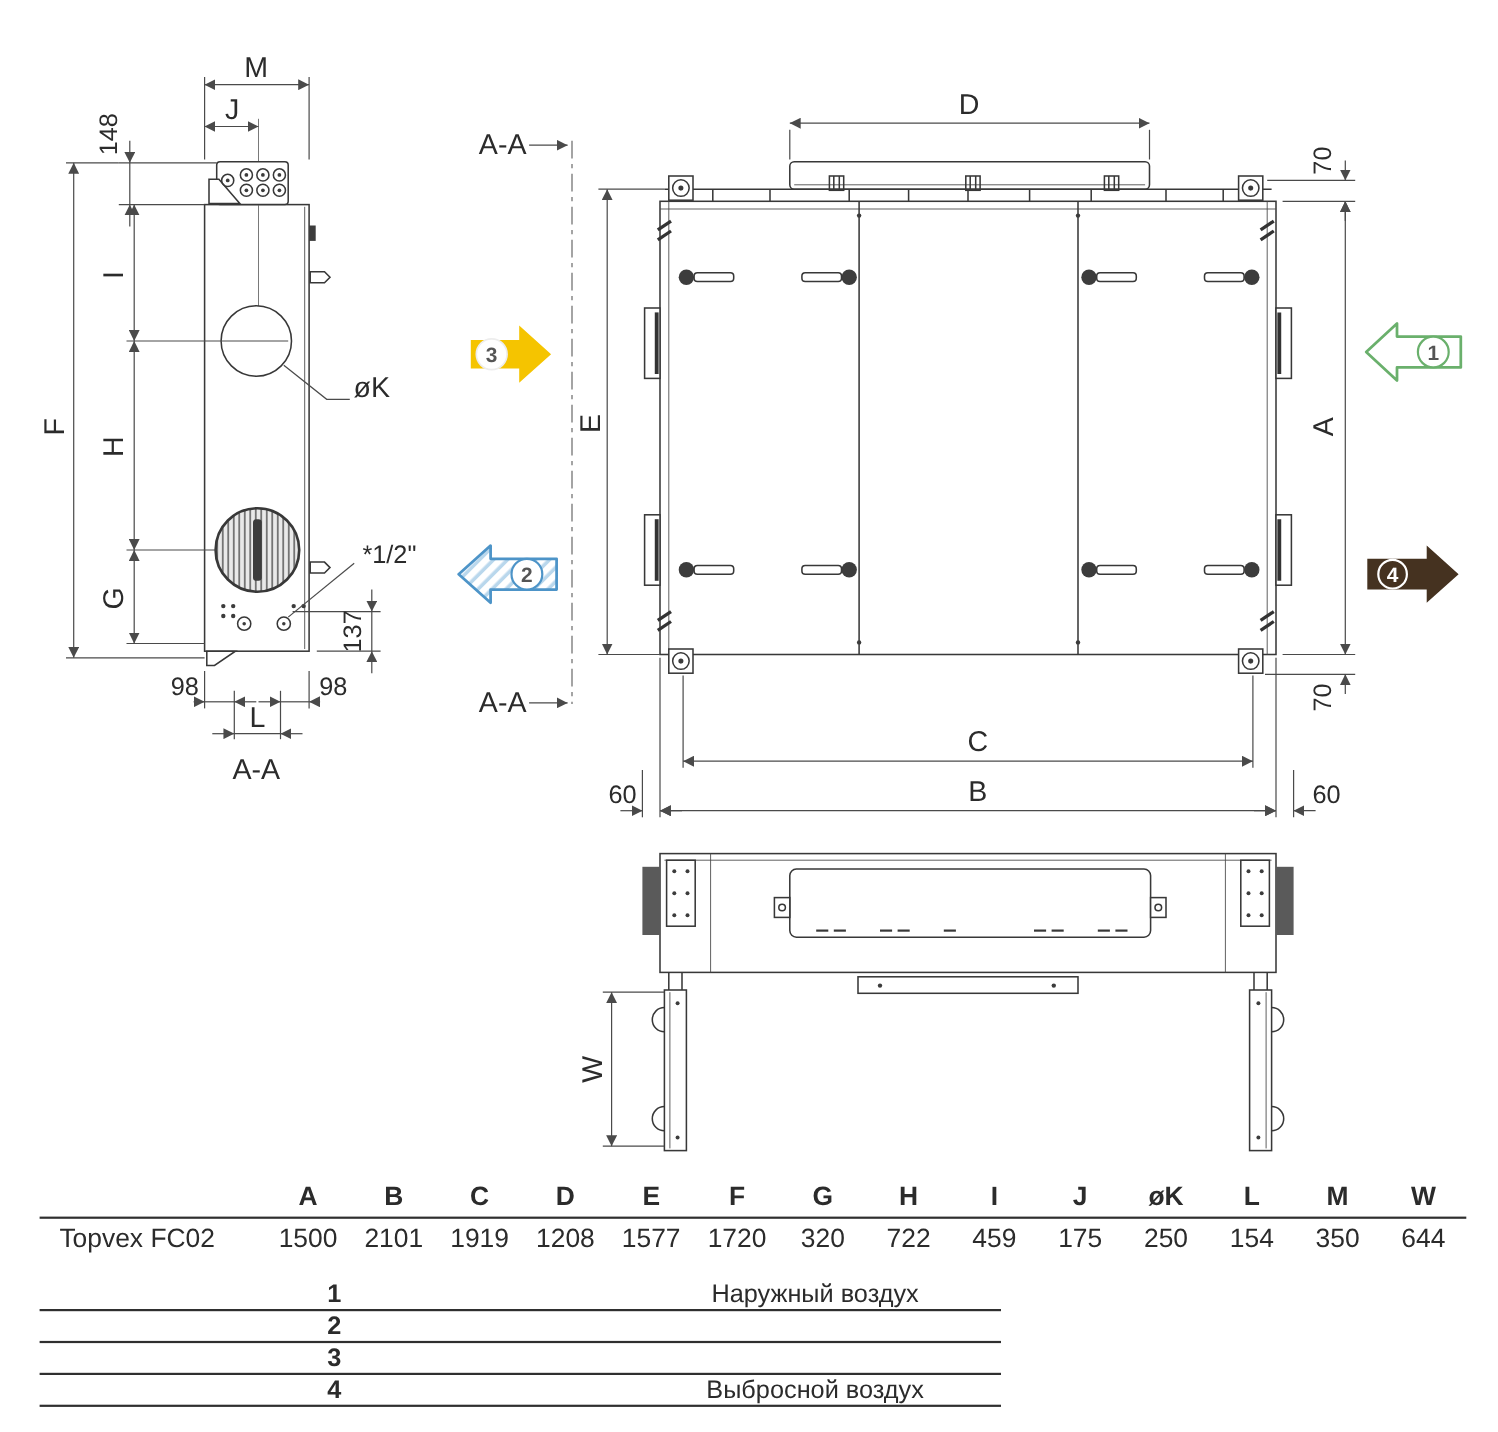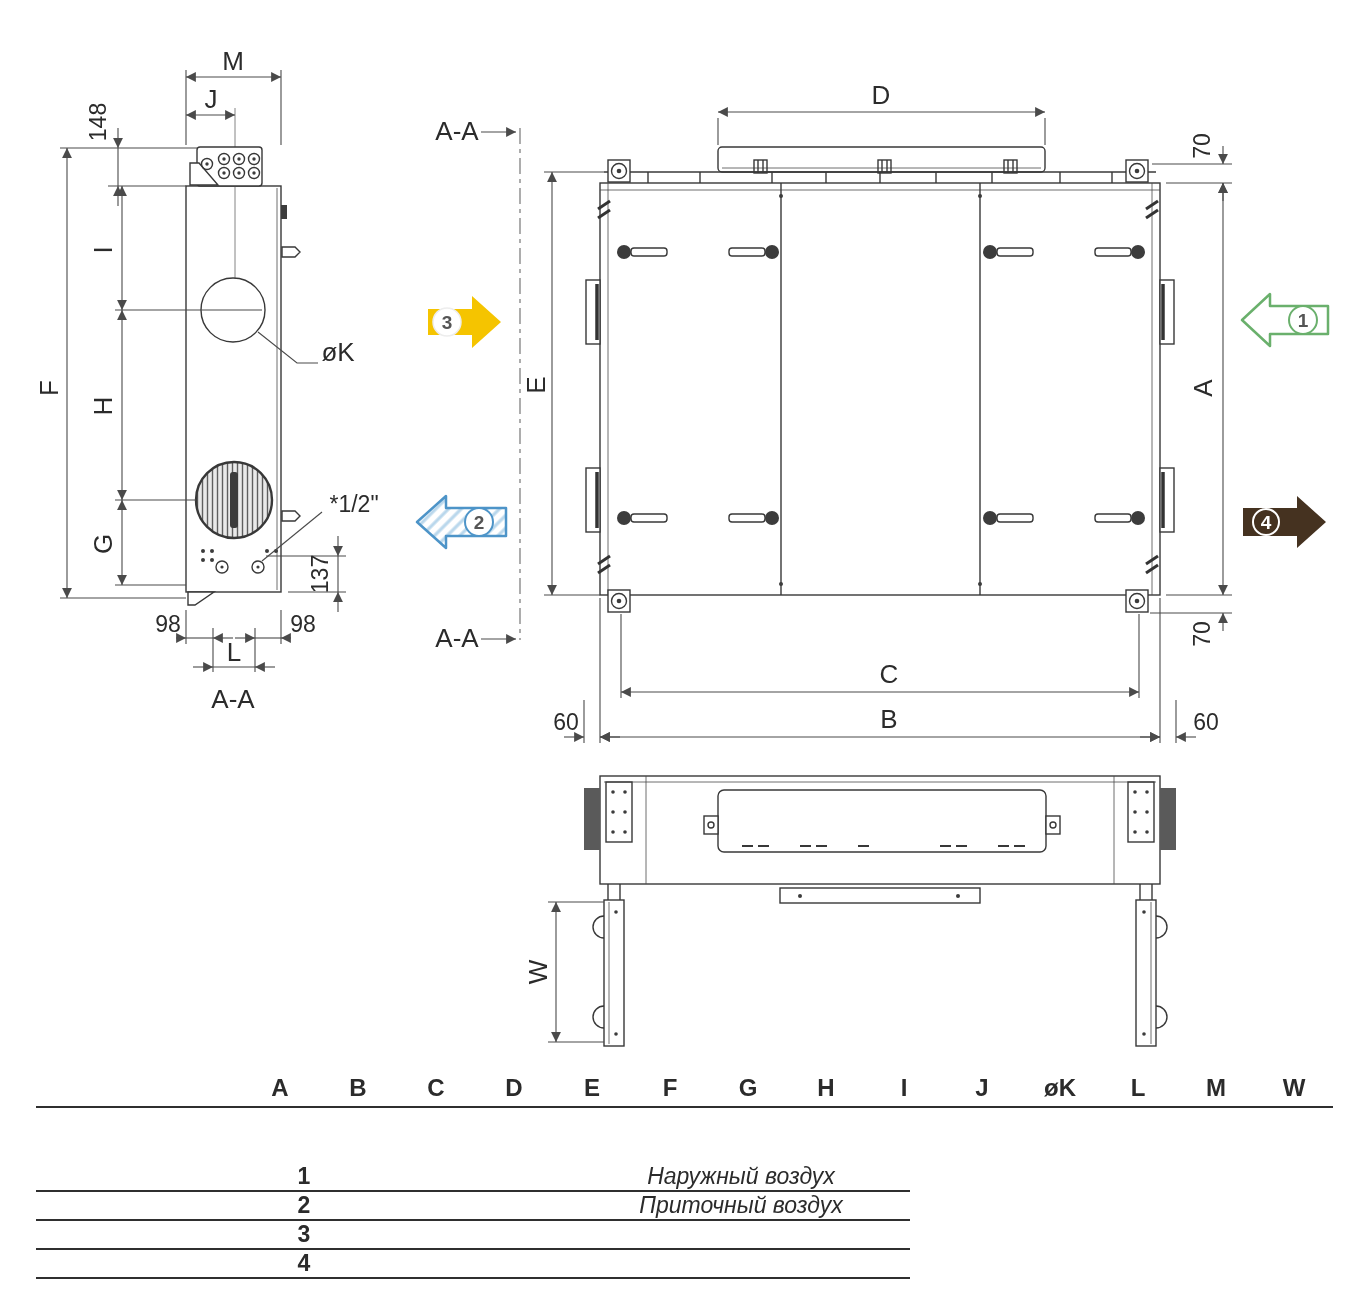--- a/index.html
+++ b/index.html
@@ -23,21 +23,21 @@
   .dt-head{border-bottom:2.5px solid #2f2f2f;padding-bottom:4px;}
   .dt-head .dt-cell{font-weight:700;}
   .dt-body{padding-top:5px;}
   .dt-cell{text-align:center;white-space:nowrap;}
   .dt-model{text-align:left;padding-left:18px;font-weight:400;}
   
   .legend{position:absolute;left:36px;top:1163px;width:874px;font-size:23px;}
   .lg-row{display:grid;grid-template-columns:536px 338px;border-bottom:2px solid #2f2f2f;
           height:27px;align-items:center;}
   .lg-num{text-align:center;font-weight:700;}
-  .lg-label{text-align:center;font-style:italic;}
+  .lg-label{text-align:center;}
 </style>
 </head>
 <body>
 
 <div id="page">
 
 <svg width="1362" height="1060" viewBox="0 0 1362 1060">
   <defs>
     <marker id="arr" viewBox="0 0 10 10" refX="10" refY="5" markerWidth="9" markerHeight="9" orient="auto-start-reverse">
       <path d="M0,0 L10,5 L0,10 z" fill="#4a4a4a"></path>
@@ -458,33 +458,50 @@
     <div class="dt-cell">F</div>
     <div class="dt-cell">G</div>
     <div class="dt-cell">H</div>
     <div class="dt-cell">I</div>
     <div class="dt-cell">J</div>
     <div class="dt-cell">øK</div>
     <div class="dt-cell">L</div>
     <div class="dt-cell">M</div>
     <div class="dt-cell">W</div>
   </div>
+  <div class="dt-row dt-body">
+    <div class="dt-cell dt-model">Topvex FC02</div>
+    <div class="dt-cell">1500</div>
+    <div class="dt-cell">2101</div>
+    <div class="dt-cell">1919</div>
+    <div class="dt-cell">1208</div>
+    <div class="dt-cell">1577</div>
+    <div class="dt-cell">1720</div>
+    <div class="dt-cell">320</div>
+    <div class="dt-cell">722</div>
+    <div class="dt-cell">459</div>
+    <div class="dt-cell">175</div>
+    <div class="dt-cell">250</div>
+    <div class="dt-cell">154</div>
+    <div class="dt-cell">350</div>
+    <div class="dt-cell">644</div>
+  </div>
 </div>
 
 
 <div class="legend">
   <div class="lg-row">
     <div class="lg-num">1</div>
     <div class="lg-label">Наружный воздух</div>
   </div>
   <div class="lg-row">
     <div class="lg-num">2</div>
-    <div class="lg-label">Приточный воздух</div>
   </div>
   <div class="lg-row">
     <div class="lg-num">3</div>
   </div>
   <div class="lg-row">
     <div class="lg-num">4</div>
+    <div class="lg-label">Выбросной воздух</div>
   </div>
 </div>
 
 </div>
 
 </body></html>

